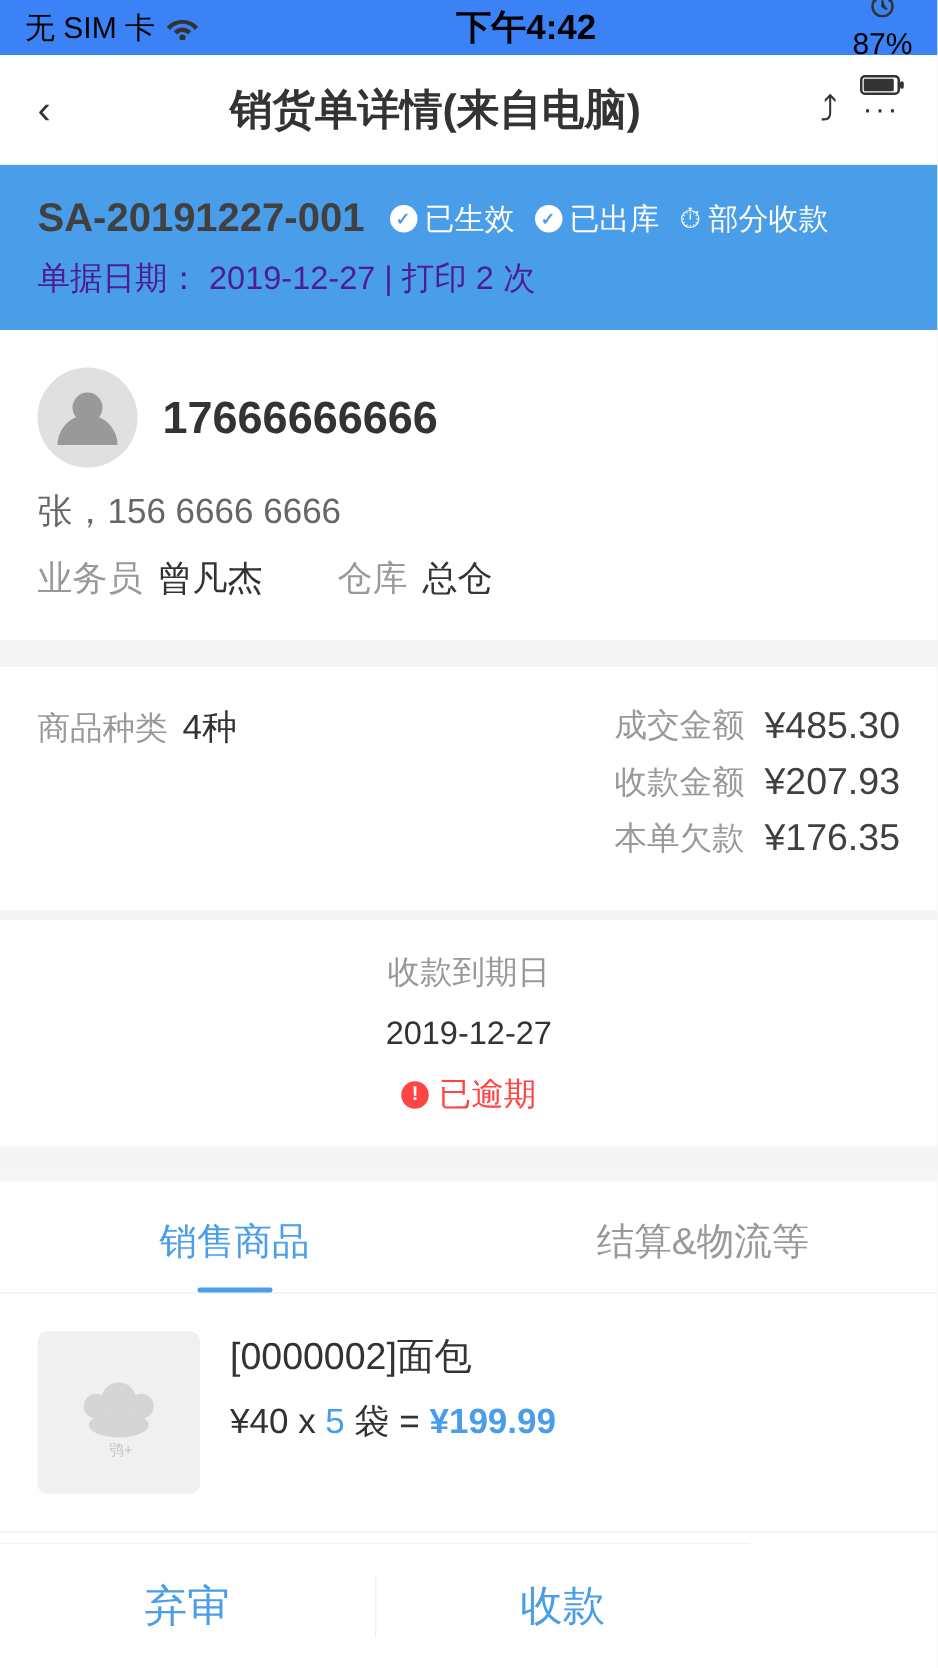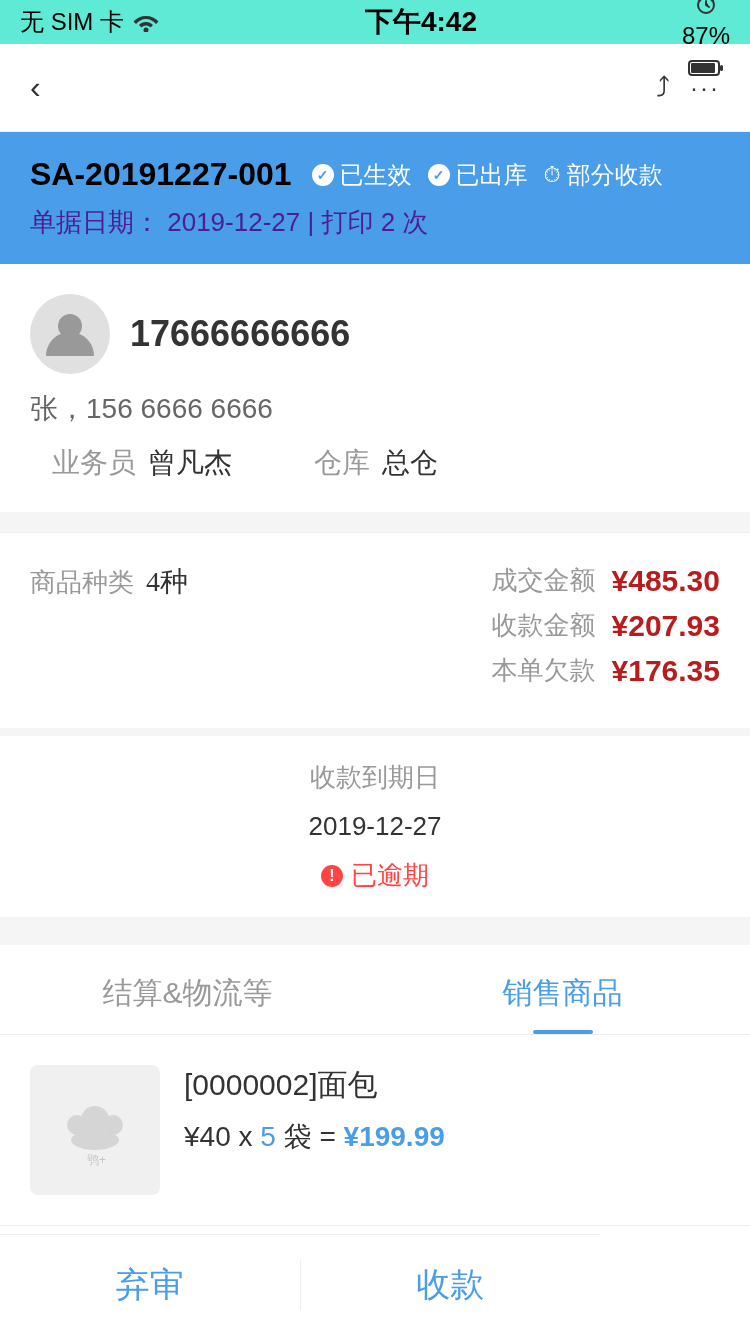--- a/index.html
+++ b/index.html
@@ -9,21 +9,21 @@
       background: #f5f5f5;
       width: 750px;
       min-height: 1334px;
       overflow-x: hidden;
       font-size: 28px;
     }
 
     
     .status-bar {
       height: 44px;
-      background: #5eead4;
+      background: #3b82f6;
       display: flex;
       align-items: center;
       justify-content: space-between;
       padding: 0 20px;
       font-size: 24px;
       font-weight: 500;
     }
     .status-left { display: flex; align-items: center; gap: 8px; }
     .status-center { font-size: 28px; font-weight: 600; }
     .status-right { display: flex; align-items: center; gap: 8px; flex-direction: column; }
@@ -61,21 +61,21 @@
     }
     .order-header-top {
       display: flex;
       align-items: center;
       gap: 20px;
       margin-bottom: 12px;
     }
     .order-id {
       font-size: 32px;
       font-weight: 700;
-      color: #000000;
+      color: #404040;
     }
     .order-status-tags {
       display: flex;
       gap: 16px;
       align-items: center;
     }
     .status-tag {
       display: flex;
       align-items: center;
       gap: 6px;
@@ -137,38 +137,38 @@
     }
     .customer-meta {
       display: flex;
       gap: 60px;
     }
     .meta-item {
       display: flex;
       align-items: center;
       gap: 12px;
     }
-    .meta-label { color: #999; font-size: 28px; margin-left: 22px; }
+    .meta-label { color: #999; font-size: 28px; }
     .meta-value { color: #333; font-size: 28px; }
     .summary-row {
       display: flex;
       align-items: center;
       margin-bottom: 8px;
     }
     .summary-label { color: #999; font-size: 26px; margin-right: 12px; }
-    .summary-value-dark { color: #333; font-size: 28px; font-weight: 500; font-family: Liberation Serif, serif; }
+    .summary-value-dark { color: #333; font-size: 28px; font-weight: 500; }
     .amount-row {
       display: flex;
       justify-content: flex-end;
       align-items: center;
       gap: 16px;
       margin-bottom: 10px;
     }
     .amount-label { color: #999; font-size: 26px; }
-    .amount-value { color: #b91c1c; font-size: 30px; font-weight: 700; }
+    .amount-value { color: #404040; font-size: 30px; font-weight: 400; }
 
     
     .due-section {
       background: #fff;
       padding: 24px 30px;
       display: flex;
       align-items: center;
       gap: 16px;
       margin-bottom: 20px;
     }
@@ -333,20 +333,21 @@
       <rect x="3" y="5" width="24" height="10" rx="1" fill="#333"></rect>
       <rect x="32" y="7" width="3" height="6" rx="1.5" fill="#333"></rect>
     </svg>
   </div>
 </div>
 
 <div class="nav-bar">
   <div class="nav-left">
     <span class="nav-icon">‹</span>
   </div>
+  <div class="nav-title">销货单详情(来自电脑)</div>
   <div class="nav-right">
     <span class="nav-icon" style="font-size:28px;">⤴</span>
     <span class="nav-icon" style="font-size:24px; letter-spacing:2px;">···</span>
   </div>
 </div>
 
 <div class="order-header">
   <div class="order-header-top">
     <span class="order-id">SA-20191227-001</span>
     <div class="order-status-tags">
@@ -423,25 +424,25 @@
   <span class="due-label">收款到期日</span>
   <span class="due-date">2019-12-27</span>
   <div class="overdue-badge">
     <span class="overdue-dot">!</span>
     <span>已逾期</span>
   </div>
 </div>
 
 <div class="tabs-section" style="border-top: 8px solid #f5f5f5; background:#fff;">
   <div class="tabs-row">
+    <div class="tab-item active">
+      <span>销售商品</span>
+    </div>
     <div class="tab-item">
       <span>结算&amp;物流等</span>
-    </div>
-    <div class="tab-item active">
-      <span>销售商品</span>
     </div>
   </div>
 </div>
 
 <div class="products-section">
 
   <div class="product-item">
     <div class="product-thumb">
       <svg viewBox="0 0 80 80" fill="none" xmlns="http://www.w3.org/2000/svg">
         <circle cx="40" cy="30" r="14" fill="#bbb"></circle>

